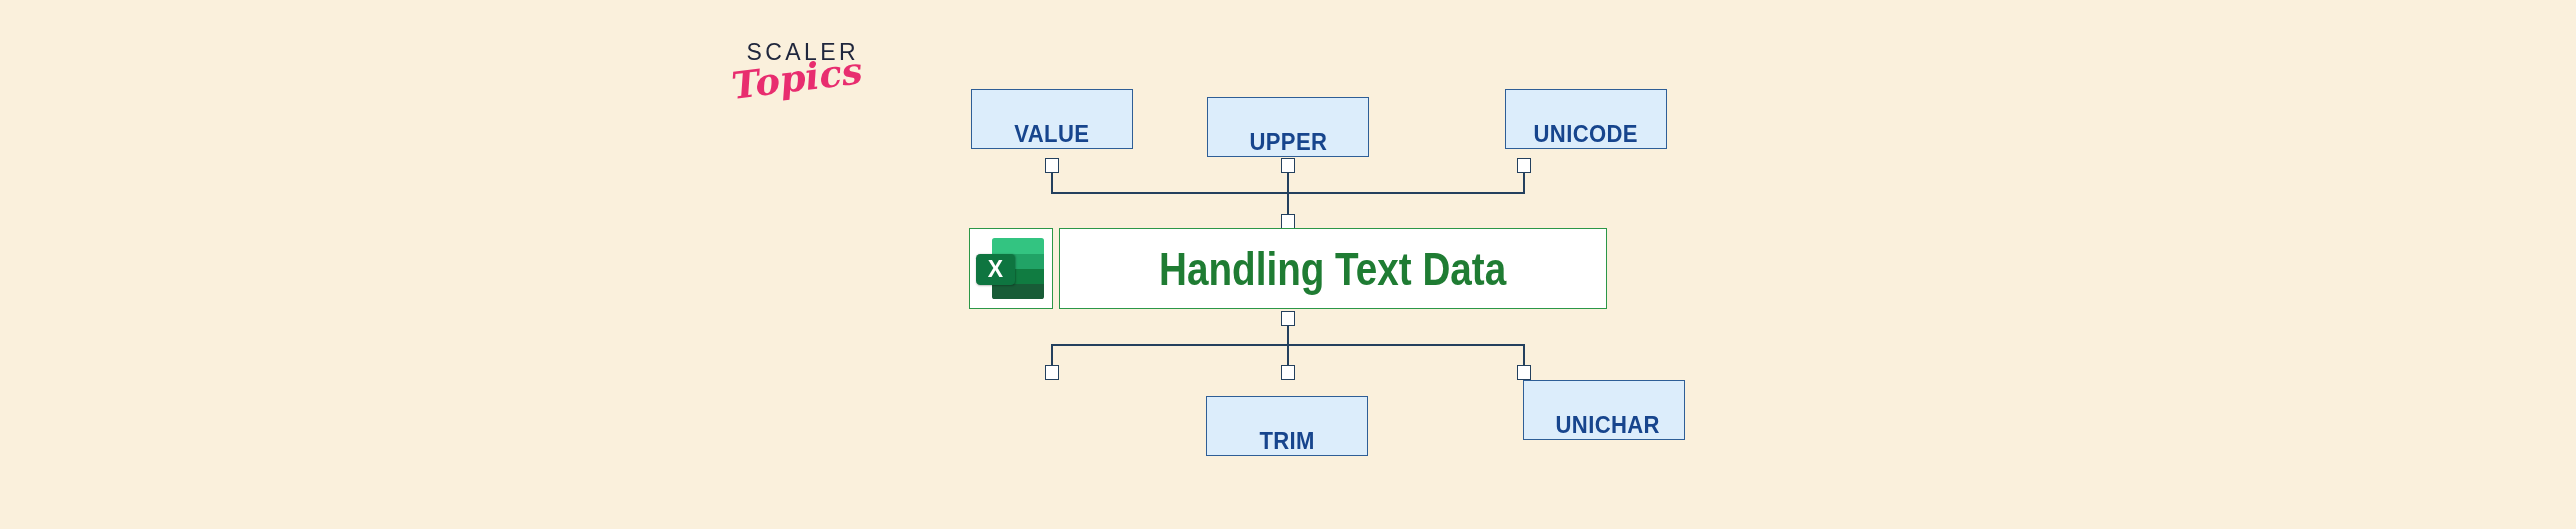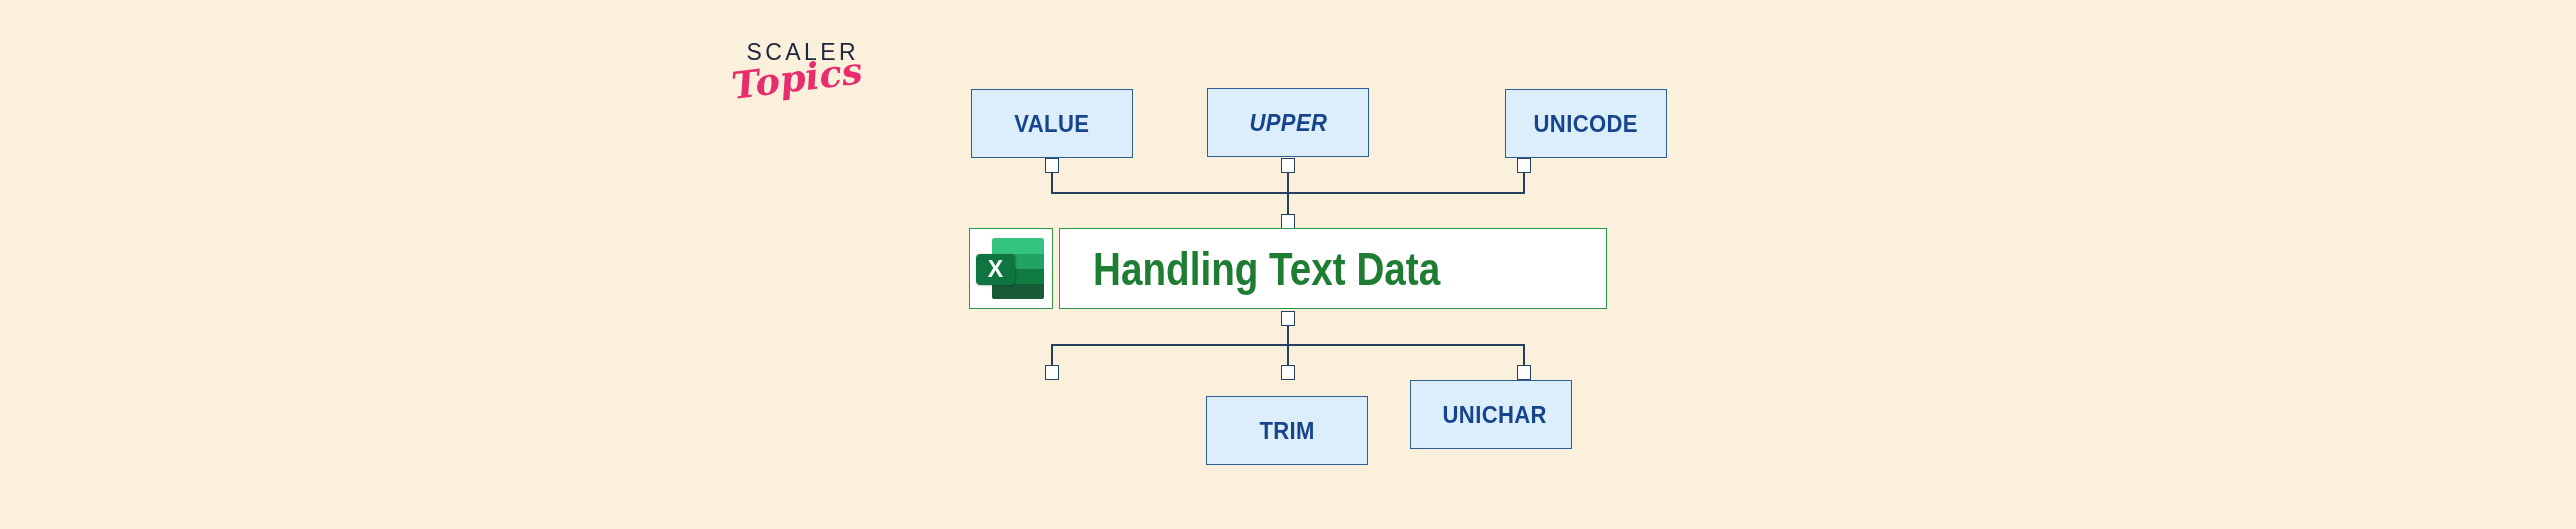--- a/index.html
+++ b/index.html
@@ -19,34 +19,34 @@
   }
   .logo-topics{
     font-family:"DejaVu Serif",serif;font-style:italic;font-weight:bold;
     font-size:37px;line-height:1;color:#E82D6F;
     transform:rotate(-7deg);transform-origin:left center;
     margin-top:1.7px;
   }
 
   
   .node{
-    position:absolute;width:162px;height:69px;
+    position:absolute;width:162px;height:60px;
     background:#DCEDFB;border:1.7px solid #2E5E96;box-sizing:border-box;
-    display:flex;align-items:center;justify-content:center;
+    display:flex;align-items:flex-end;justify-content:center;
   }
   .node .lbl{
     font-weight:bold;font-size:24px;color:#17458D;
     letter-spacing:0.4px;transform:scaleX(0.92);white-space:nowrap;
   }
   #node-value   {left:971px;top:89px;}
-  #node-upper   {left:1207px;top:88px;font-style:italic;}
+  #node-upper   {left:1207px;top:97px;}
   #node-unicode {left:1505px;top:89px;}
   #node-textjoin{left:970px;top:380px;}
   #node-trim    {left:1206px;top:380px;margin-top:16px;}
-  #node-unichar {left:1410px;top:380px;padding-left:8px;}
+  #node-unichar {left:1523px;top:380px;padding-left:8px;}
 
   
   .cline{position:absolute;background:#23405E;}
   .tab{
     position:absolute;width:13.7px;height:14.6px;
     background:#FFFFFF;border:1.7px solid #23405E;box-sizing:border-box;
   }
   
   #tab-t1{left:1045px;top:158px;} #tab-t2{left:1281px;top:158px;} #tab-t3{left:1517px;top:158px;}
   
@@ -82,21 +82,21 @@
     background:#0E7540;border-radius:4.3px;
     display:flex;align-items:center;justify-content:center;
     box-shadow:0.9px 0.9px 1.7px rgba(0,0,0,0.25);
   }
   #excel-tile .x{color:#FFFFFF;font-weight:bold;font-size:23px;line-height:1;}
 
   
   #main-box{
     position:absolute;left:1059px;top:228px;width:548px;height:81px;
     background:#FFFFFF;border:1.7px solid #2B9747;box-sizing:border-box;
-    display:flex;align-items:center;justify-content:flex-start;
+    display:flex;align-items:center;justify-content:center;
   }
   #main-box .title{
     font-weight:bold;font-size:46px;color:#1F7C33;
     transform:scaleX(0.84);white-space:nowrap;
   }
 </style>
 </head>
 <body>
 
 <div id="canvas">

